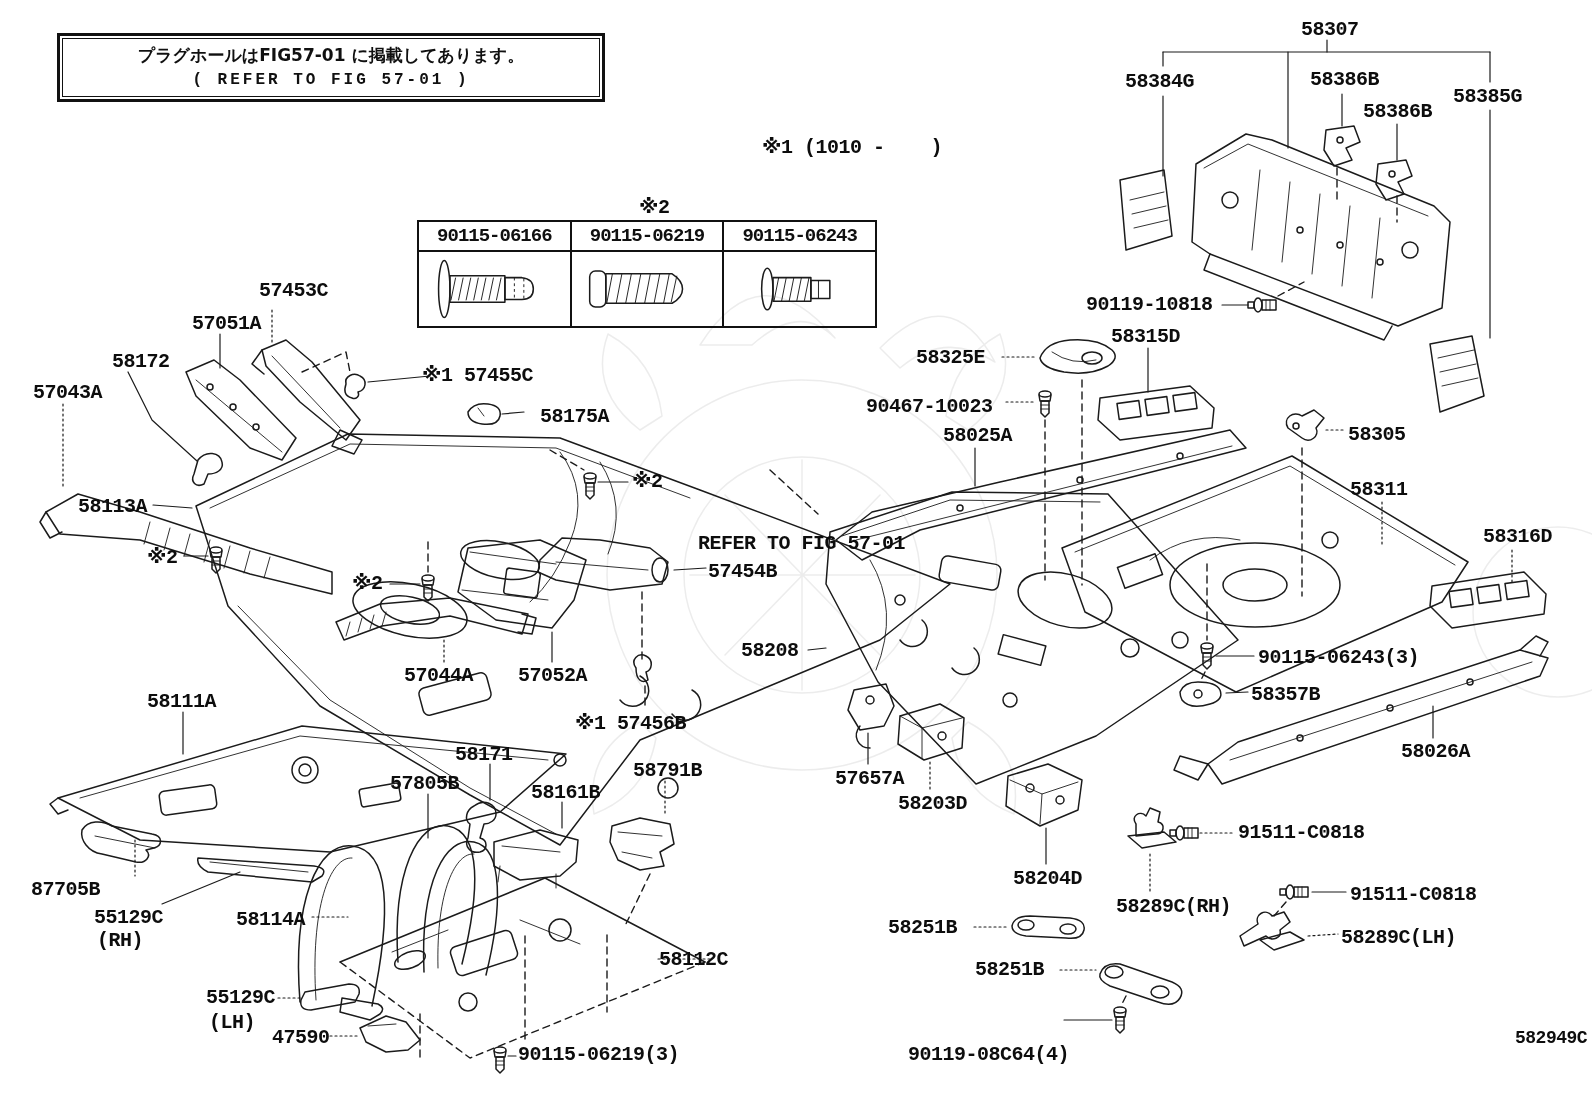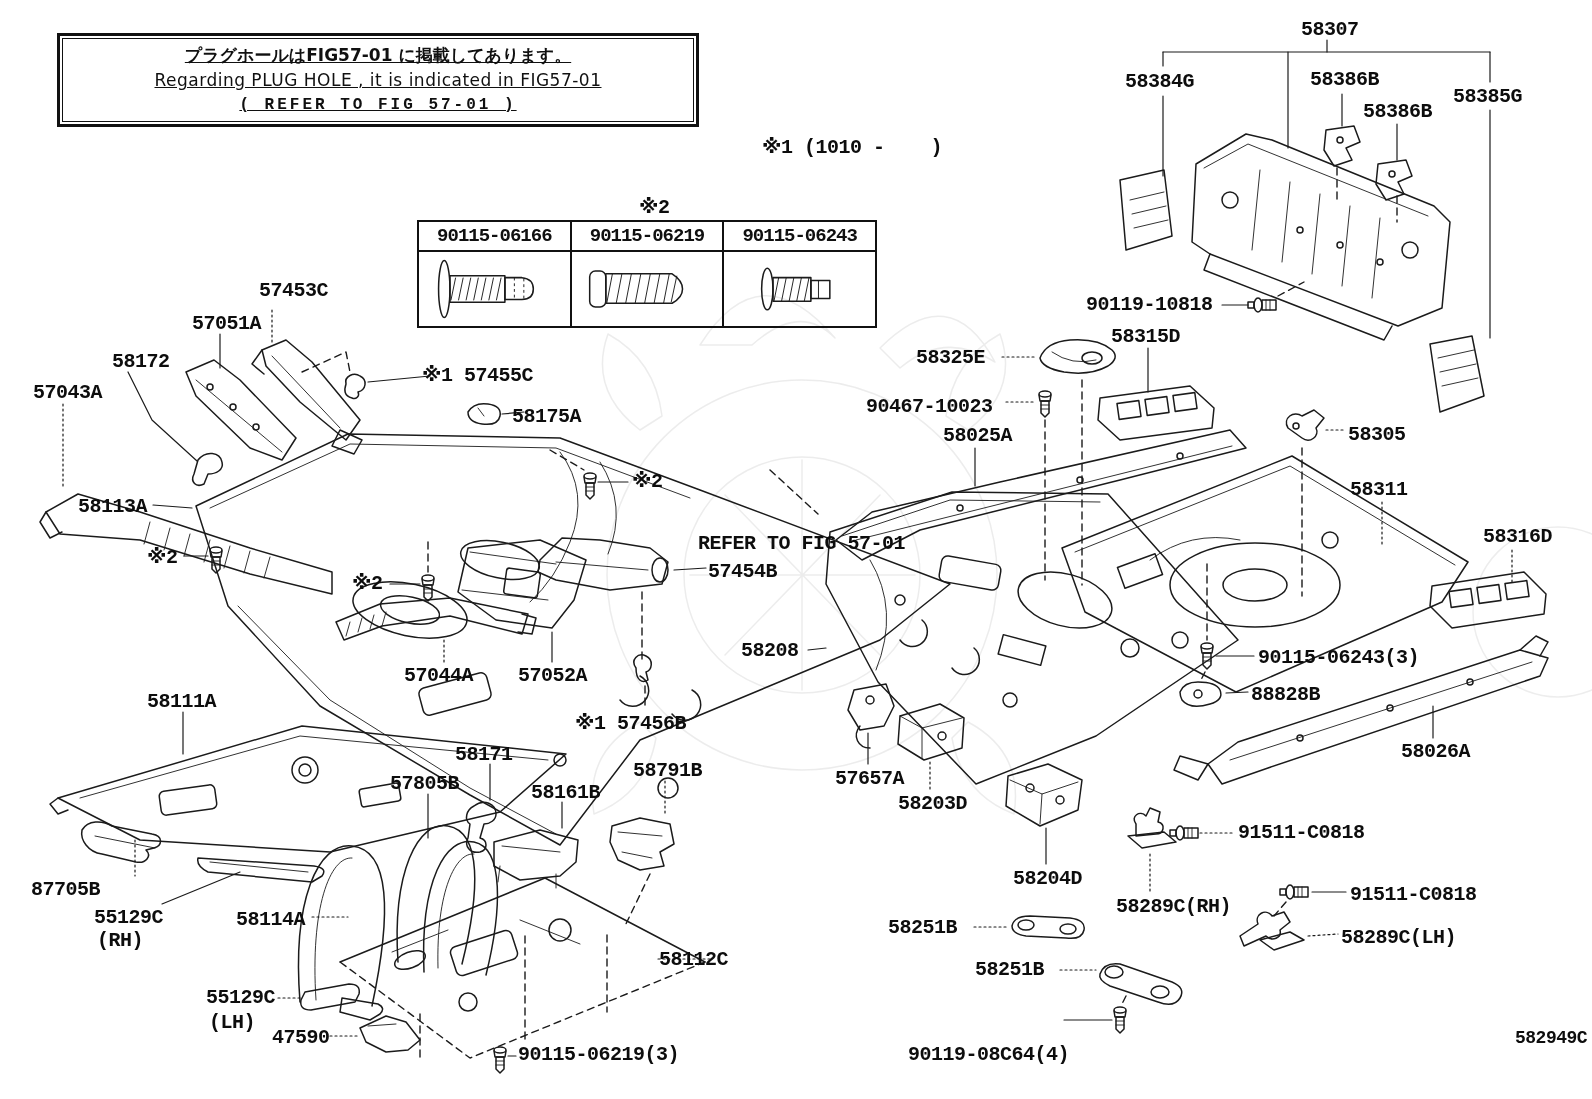--- a/index.html
+++ b/index.html
@@ -8,22 +8,22 @@
   .art{position:absolute;left:0;top:0;}
   .art path,.art line,.art ellipse,.art circle,.art rect,.art polyline{
       fill:none;stroke:#1b1b1b;stroke-width:1.5;stroke-linejoin:round;stroke-linecap:round;}
   .art .ld{stroke-width:1.2}
   .art .dot{stroke-dasharray:2 3;stroke-width:1.2}
   .art .dsh{stroke-dasharray:7 5;stroke-width:1.4}
   .art .thin{stroke-width:0.9}
   .lbl{position:absolute;font:700 20px/1.15 "Liberation Mono","DejaVu Sans",monospace;
        letter-spacing:-0.5px;color:#0d0d0d;white-space:pre;}
   .lbl.sm{font-size:18px;}
-  .notebox{position:absolute;left:57px;top:33px;width:642px;border:3px solid #111;
-           background:#fff;padding:2px;box-sizing:border-box;z-index:3;text-decoration:underline;}
+  .notebox{position:absolute;left:57px;top:33px;width:548px;border:3px solid #111;
+           background:#fff;padding:2px;box-sizing:border-box;z-index:3;}
   .notebox-inner{border:1.5px solid #111;text-align:center;padding:4px 6px;}
   .nb1{font:700 17px/25px "DejaVu Sans",sans-serif;}
   .nb2{font:400 17px/25px "DejaVu Sans",sans-serif;letter-spacing:.5px;}
   .nb3{font:700 16px/24px "Liberation Mono","DejaVu Sans",monospace;letter-spacing:3px;}
   table.btable{position:absolute;left:417px;top:220px;width:460px;height:106px;
       border-collapse:collapse;background:transparent;z-index:2;table-layout:fixed;border-radius:25px;}
   table.btable th{border:2.5px solid #111;font:700 19px "Liberation Mono",monospace;
       letter-spacing:-1px;height:28px;padding:0;text-align:center;}
   table.btable td{border:2.5px solid #111;padding:0;height:74px;}
   td svg{display:block;margin:0 auto;}
@@ -448,21 +448,20 @@
     <g>
       <use href="#screwv" transform="translate(1120,1008)"></use>
       <line class="ld" x1="1064" y1="1020" x2="1112" y2="1020"></line>
       <line class="dsh" x1="1126" y1="996" x2="1122" y2="1004"></line>
     </g>
   </svg>
 
   <div class="notebox">
     <div class="notebox-inner">
       <div class="nb1">プラグホールはFIG57-01 に掲載してあります。</div>
-      <div class="nb2">Regarding PLUG HOLE , it is indicated in FIG57-01</div>
       <div class="nb3">( REFER TO FIG 57-01 )</div>
     </div>
   </div>
 
   <div class="lbl" style="left:762px;top:136px">※1 (1010 -    )</div>
   <div class="lbl" style="left:639px;top:196px">※2</div>
 
   <table class="btable">
     <tbody>
         <tr>
@@ -498,21 +497,21 @@
       </td>
     </tr>
   </tbody>
     </table>
 
   <div class="lbl" style="left:259px;top:279px">57453C</div>
   <div class="lbl" style="left:192px;top:312px">57051A</div>
   <div class="lbl" style="left:112px;top:350px">58172</div>
   <div class="lbl" style="left:33px;top:381px">57043A</div>
   <div class="lbl" style="left:422px;top:364px">※1 57455C</div>
-  <div class="lbl" style="left:512px;top:405px">58175A</div>
+  <div class="lbl" style="left:540px;top:405px">58175A</div>
   <div class="lbl" style="left:78px;top:495px">58113A</div>
   <div class="lbl" style="left:147px;top:546px">※2</div>
   <div class="lbl" style="left:352px;top:572px">※2</div>
   <div class="lbl" style="left:632px;top:470px">※2</div>
   <div class="lbl" style="left:404px;top:664px">57044A</div>
   <div class="lbl" style="left:518px;top:664px">57052A</div>
   <div class="lbl" style="left:708px;top:560px">57454B</div>
   <div class="lbl" style="left:575px;top:712px">※1 57456B</div>
   <div class="lbl" style="left:147px;top:690px">58111A</div>
   <div class="lbl" style="left:455px;top:743px">58171</div>
@@ -537,21 +536,21 @@
   <div class="lbl" style="left:1453px;top:85px">58385G</div>
   <div class="lbl" style="left:1086px;top:293px">90119-10818</div>
   <div class="lbl" style="left:1111px;top:325px">58315D</div>
   <div class="lbl" style="left:916px;top:346px">58325E</div>
   <div class="lbl" style="left:866px;top:395px">90467-10023</div>
   <div class="lbl" style="left:943px;top:424px">58025A</div>
   <div class="lbl" style="left:1348px;top:423px">58305</div>
   <div class="lbl" style="left:1350px;top:478px">58311</div>
   <div class="lbl" style="left:1483px;top:525px">58316D</div>
   <div class="lbl" style="left:1258px;top:646px">90115-06243(3)</div>
-  <div class="lbl" style="left:1251px;top:683px">88828B</div>
+  <div class="lbl" style="left:1251px;top:683px">58357B</div>
   <div class="lbl" style="left:1401px;top:740px">58026A</div>
   <div class="lbl" style="left:835px;top:767px">57657A</div>
   <div class="lbl" style="left:898px;top:792px">58203D</div>
   <div class="lbl" style="left:1013px;top:867px">58204D</div>
   <div class="lbl" style="left:1238px;top:821px">91511-C0818</div>
   <div class="lbl" style="left:1116px;top:895px">58289C(RH)</div>
   <div class="lbl" style="left:1350px;top:883px">91511-C0818</div>
   <div class="lbl" style="left:1341px;top:926px">58289C(LH)</div>
   <div class="lbl" style="left:888px;top:916px">58251B</div>
   <div class="lbl" style="left:975px;top:958px">58251B</div>

